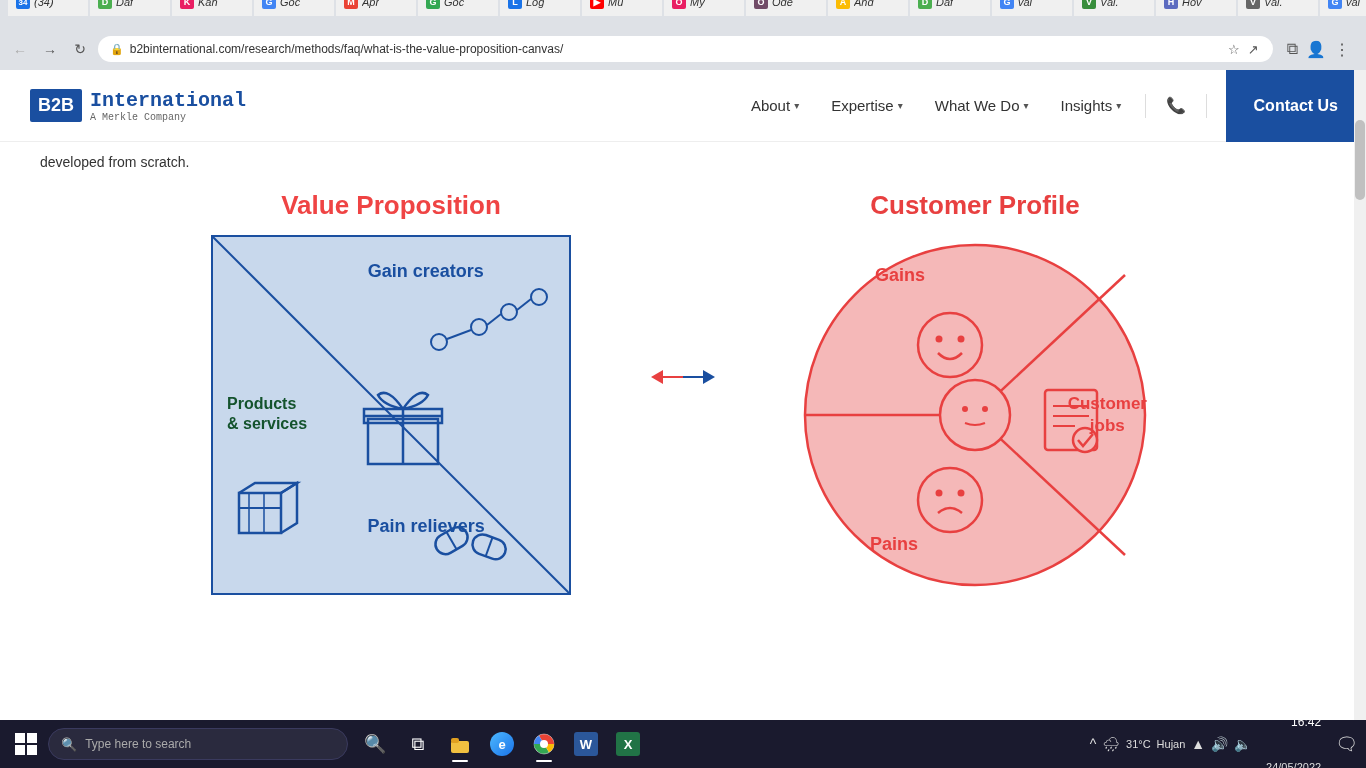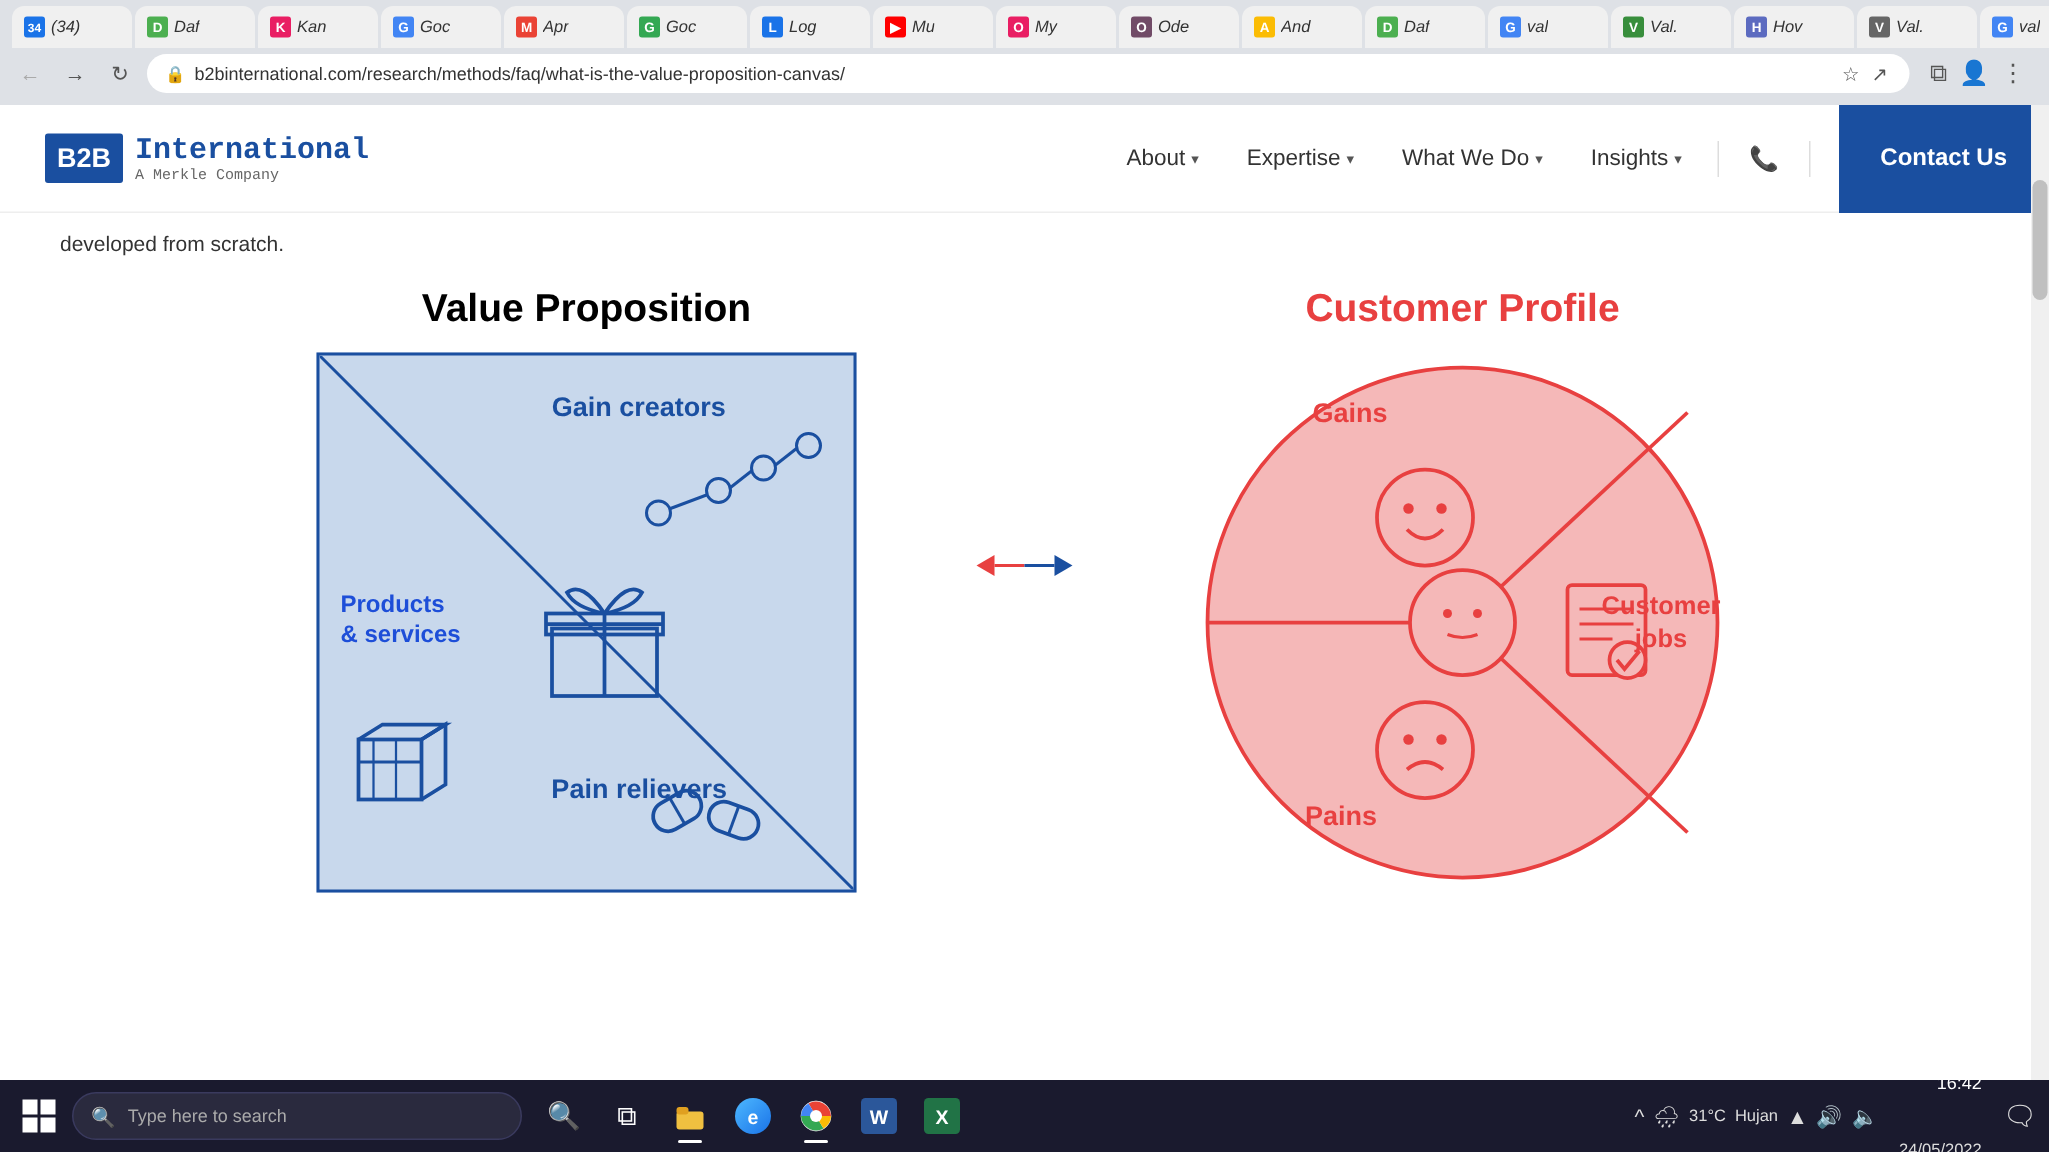--- a/index.html
+++ b/index.html
@@ -10,21 +10,21 @@
       background: #dee1e6;
       height: 70px;
       display: flex;
       flex-direction: column;
     }
     .tab-bar {
       height: 32px;
       background: #dee1e6;
       display: flex;
       align-items: flex-end;
-      padding: 0 8px;
+      padding: 16px 8px;
       gap: 2px;
     }
     .tab-item {
       background: #f0f0f0;
       border-radius: 8px 8px 0 0;
       padding: 0 8px;
       height: 28px;
       display: flex;
       align-items: center;
       font-size: 11px;
@@ -191,21 +191,21 @@
 
     .diagram-column {
       display: flex;
       flex-direction: column;
       align-items: center;
     }
 
     .diagram-title-blue {
       font-size: 26px;
       font-weight: bold;
-      color: #000000;
+      color: #ef4444;
       margin-bottom: 14px;
     }
     .diagram-title-red {
       font-size: 26px;
       font-weight: bold;
       color: #e84040;
       margin-bottom: 14px;
     }
 
     
@@ -235,21 +235,21 @@
       font-size: 18px;
       font-weight: bold;
       color: #1a4fa0;
     }
     .vp-label-products {
       position: absolute;
       top: 44%;
       left: 14px;
       font-size: 16px;
       font-weight: bold;
-      color: #1d4ed8;
+      color: #14532d;
       line-height: 1.3;
     }
 
     
     .arrow-connector {
       display: flex;
       align-items: center;
       margin-top: 180px;
     }
     .arrow-head-right {

